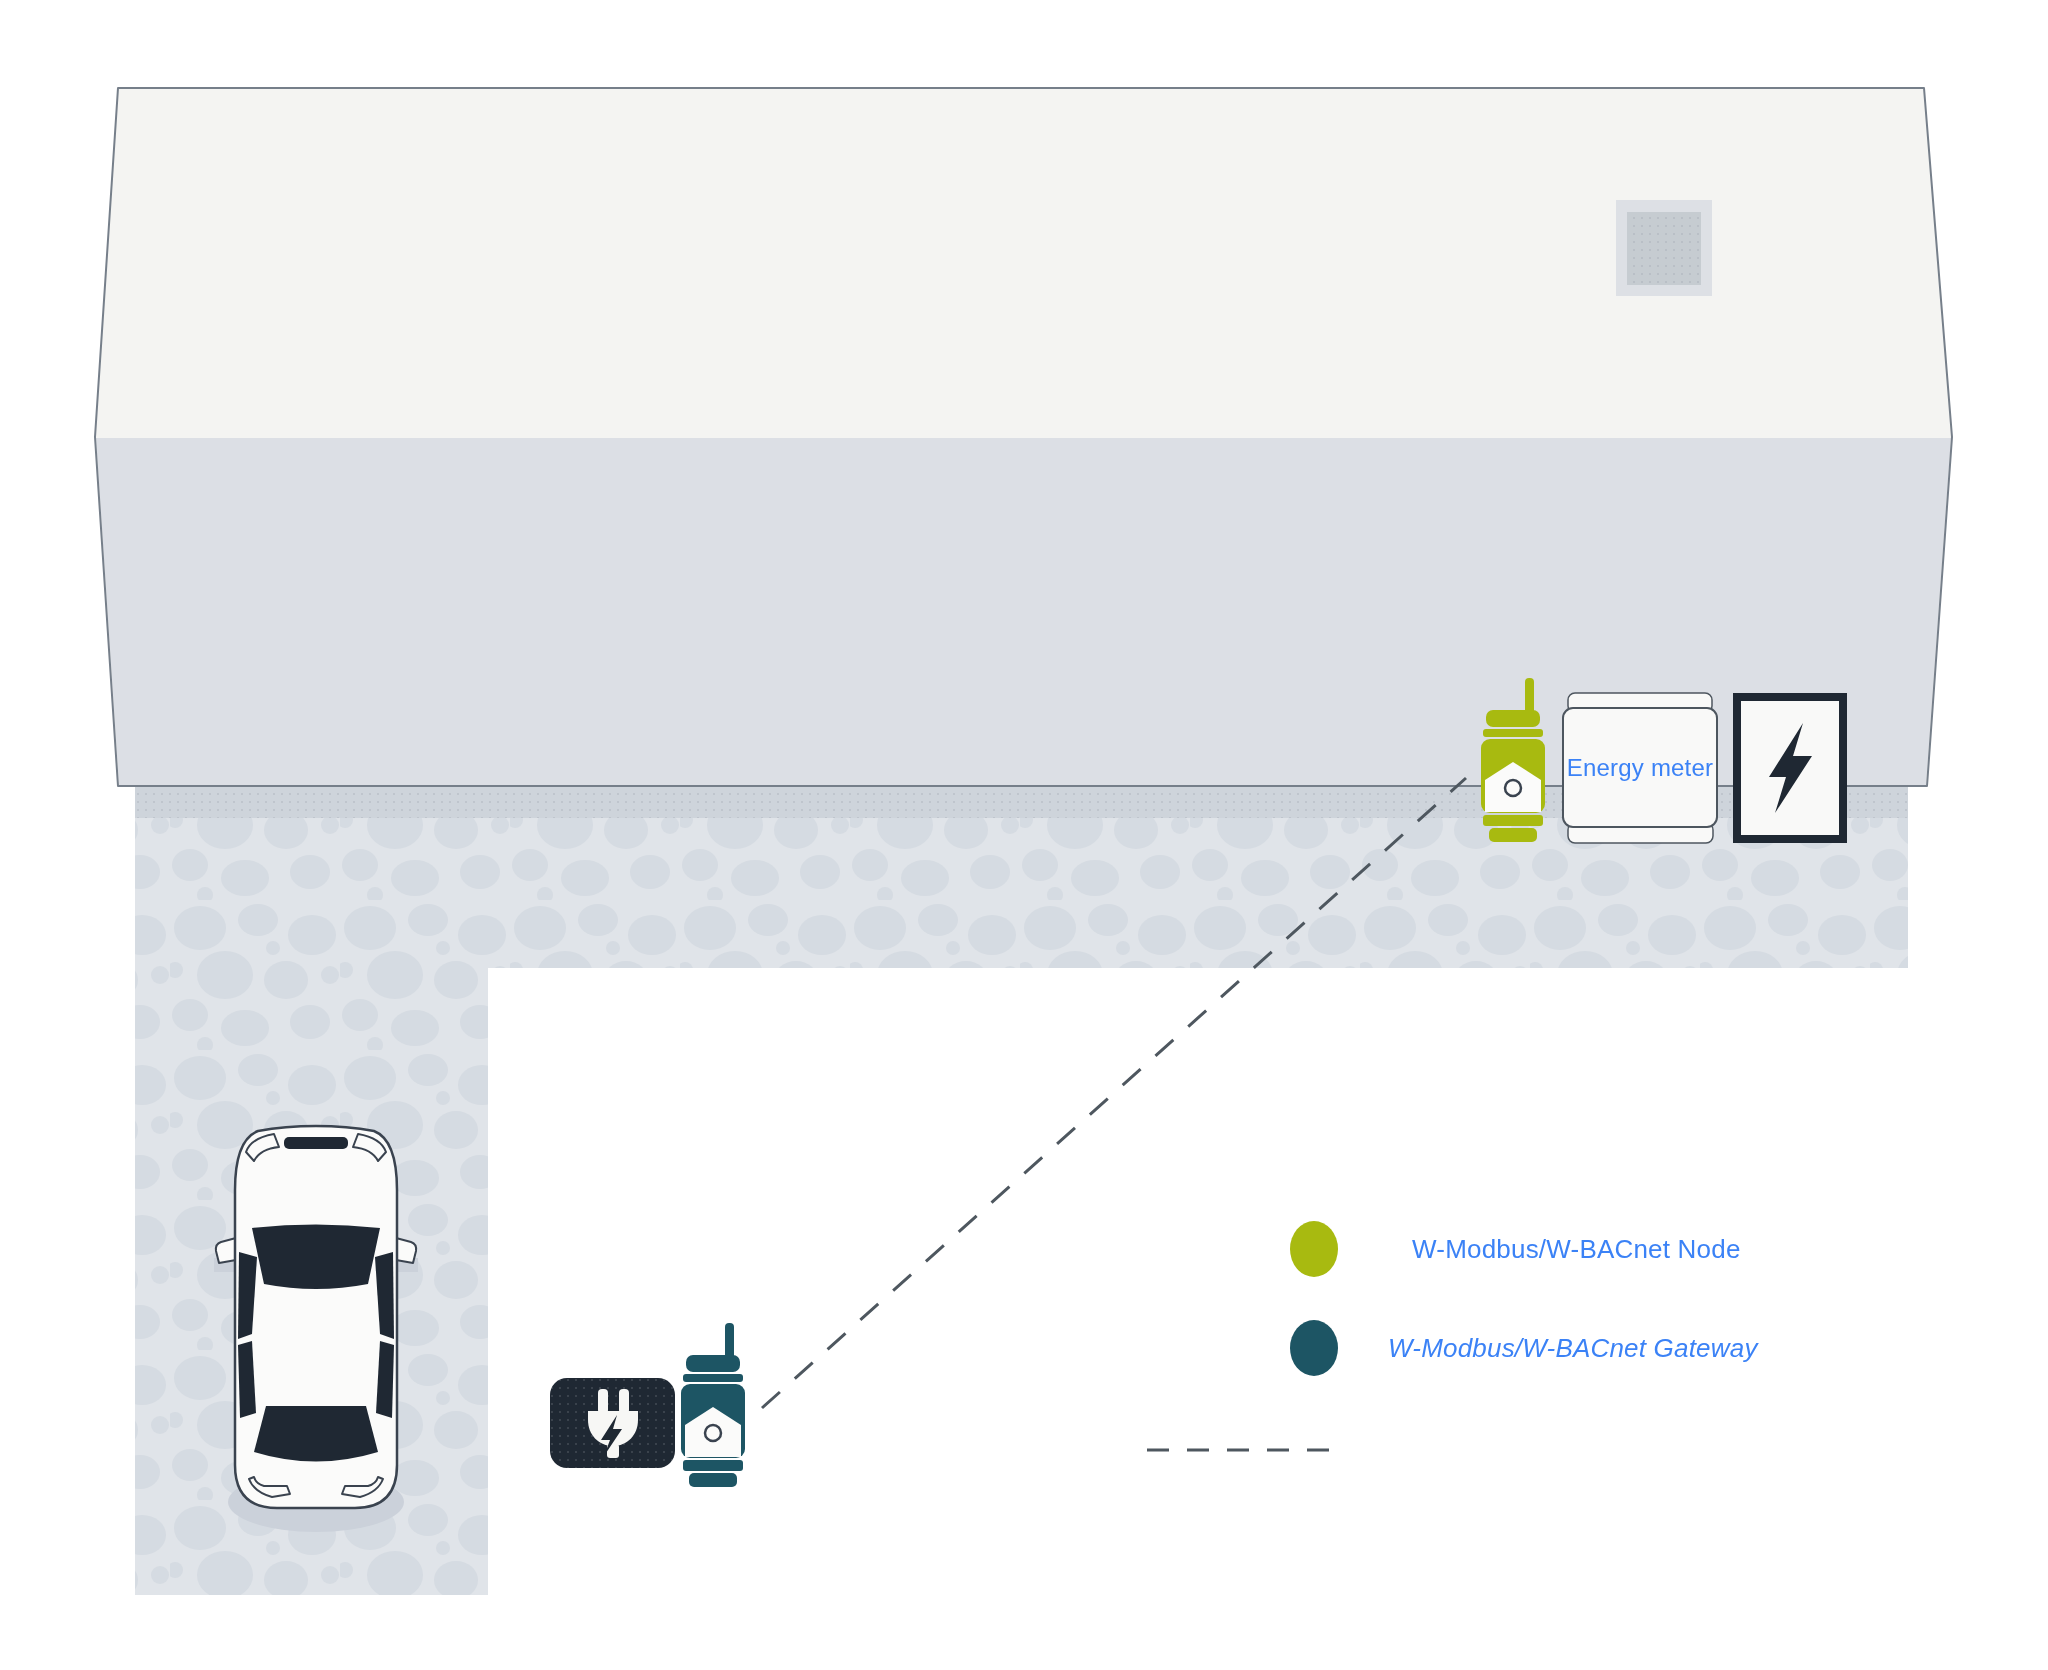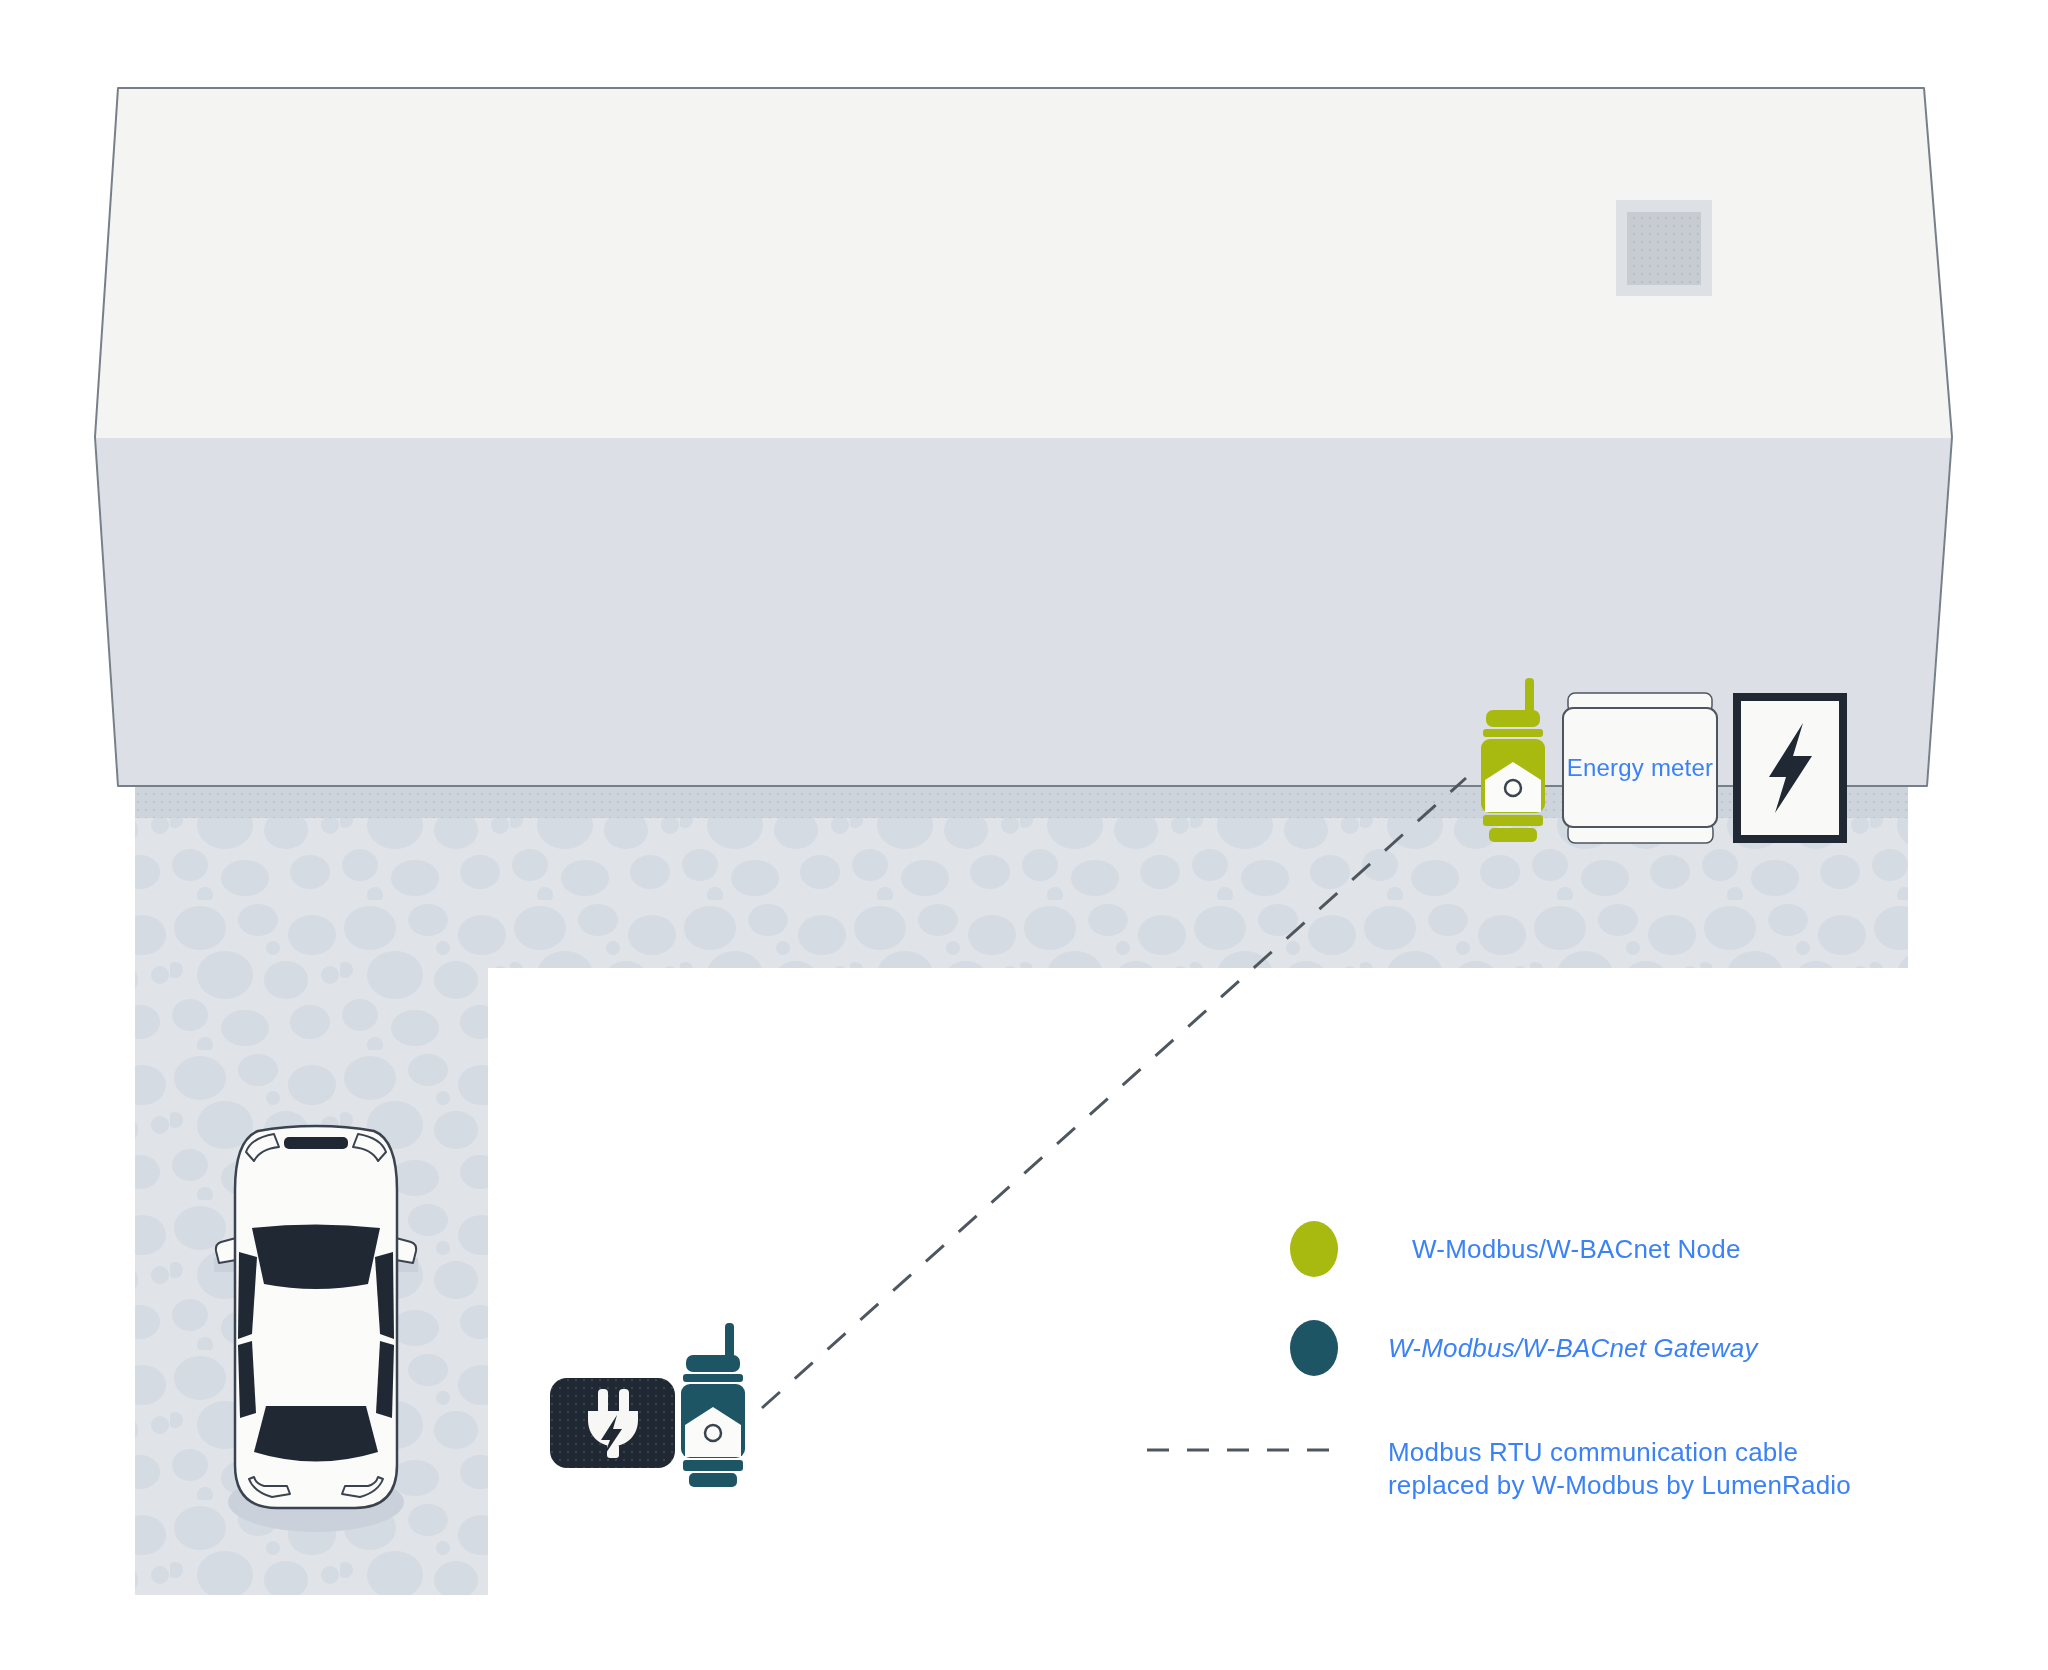--- a/index.html
+++ b/index.html
@@ -152,18 +152,14 @@
       <line x1="1147" y1="1450" x2="1337" y2="1450" stroke-width="3" stroke-dasharray="22 18" stroke="#4e575f"></line>
     </g>
   </svg>
 
   <div class="label energy-label">Energy meter</div>
 
   <div class="label legend-label legend-node-label">W-Modbus/W-BACnet Node</div>
 
   <div class="label legend-label legend-gateway-label">W-Modbus/W-BACnet Gateway</div>
 
-  <div class="label legend-label legend-cable-label">
-    <div>Modbus RTU communication cable</div>
-    <div>replaced by W-Modbus by LumenRadio</div>
-  </div>
 
 </div>
 
 </body></html>

